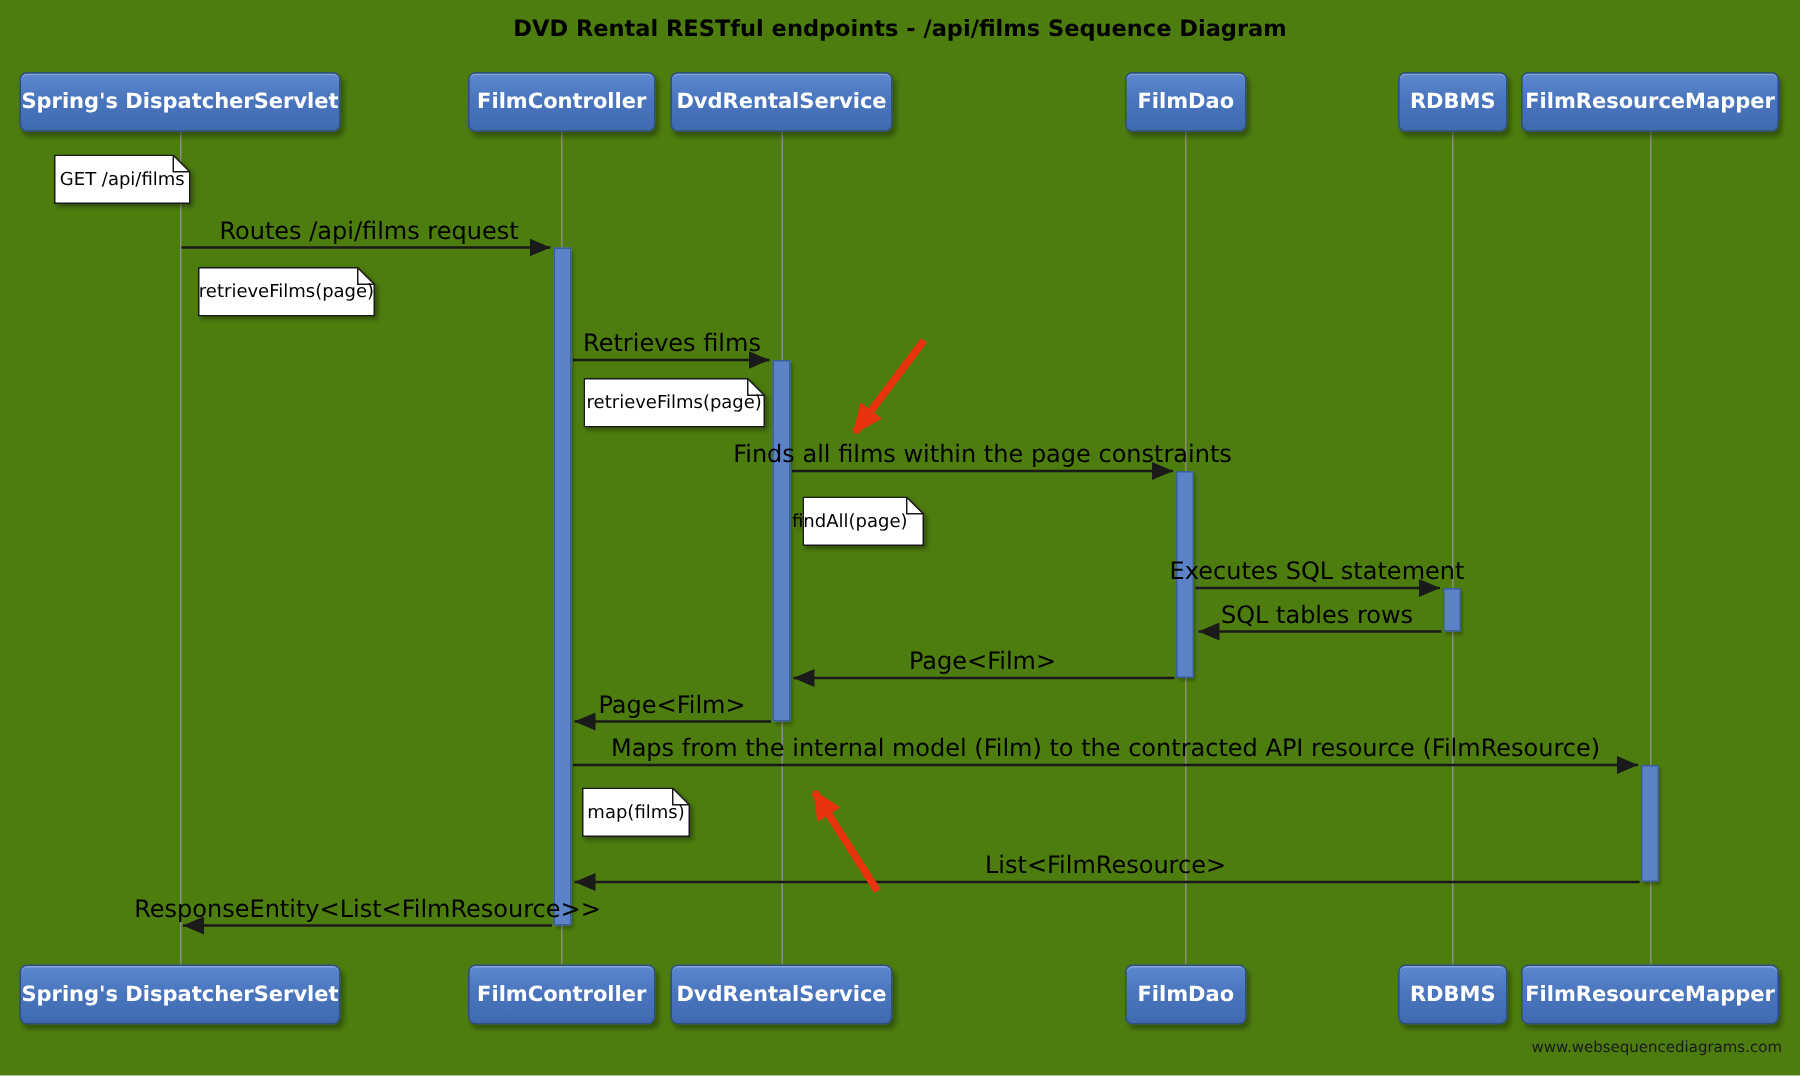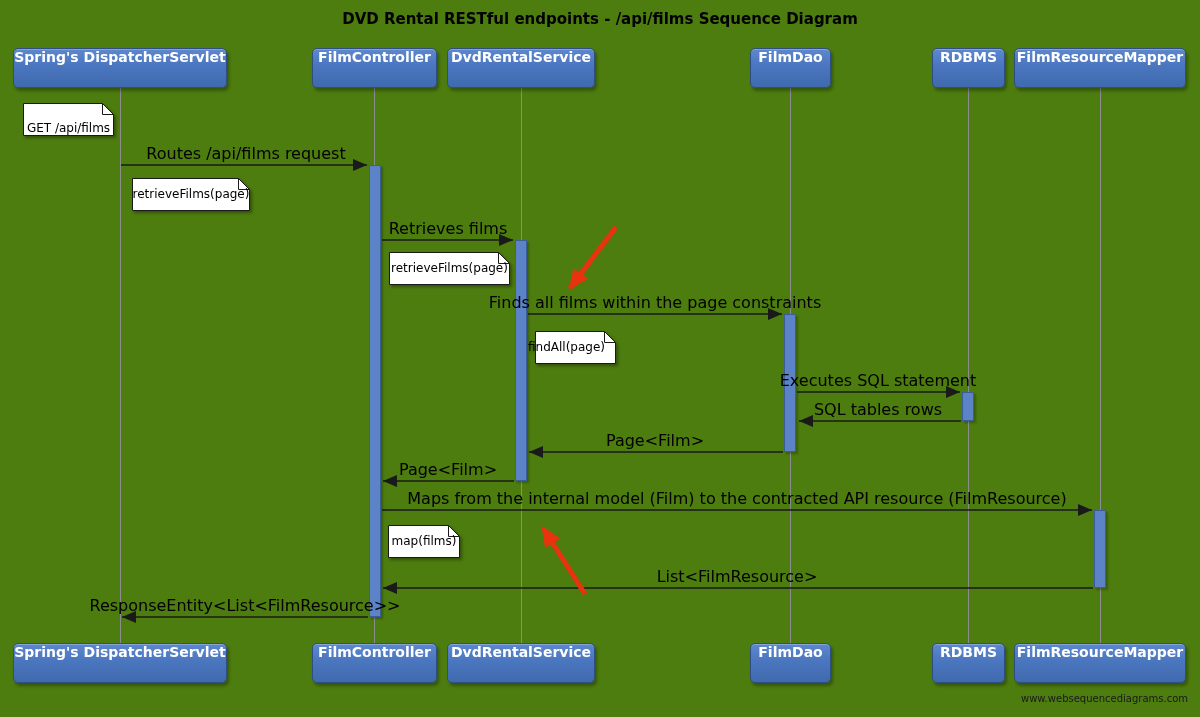--- a/index.html
+++ b/index.html
@@ -11,21 +11,21 @@
   .title {
     position:absolute; left:0; top:10px; width:100%;
     text-align:center; font-size:15px; font-weight:bold; color:#000;
   }
   .layer { position:absolute; left:0; top:0; }
   .participant {
     position:absolute; height:40px; box-sizing:border-box;
     background:linear-gradient(180deg,#5d88ce 0%,#4a76bf 45%,#406aae 100%);
     border:1px solid #2e4f80; border-radius:5px;
     color:#fff; font-weight:bold; font-size:14px;
-    display:flex; align-items:flex-start; justify-content:center;
+    display:flex; align-items:center; justify-content:center;
     box-shadow:2px 3px 3px rgba(0,0,0,0.30), inset 0 1px 0 rgba(255,255,255,0.25);
     white-space:nowrap;
   }
   .activation {
     position:absolute; width:12px; box-sizing:border-box;
     background:#5c82c8; border:1px solid #3a5f97;
     box-shadow:1.5px 2px 2px rgba(0,0,0,0.25);
   }
   .msg-label {
     position:absolute; transform:translateX(-50%);
@@ -135,21 +135,21 @@
   <div class="msg-label" style="left:448px; top:221px;">Retrieves films</div>
   <div class="msg-label" style="left:655px; top:295px;">Finds all films within the page constraints</div>
   <div class="msg-label" style="left:878px; top:373px;">Executes SQL statement</div>
   <div class="msg-label" style="left:878px; top:402px;">SQL tables rows</div>
   <div class="msg-label" style="left:655px; top:433px;">Page&lt;Film&gt;</div>
   <div class="msg-label" style="left:448px; top:462px;">Page&lt;Film&gt;</div>
   <div class="msg-label" style="left:737px; top:491px;">Maps from the internal model (Film) to the contracted API resource (FilmResource)</div>
   <div class="msg-label" style="left:737px; top:569px;">List&lt;FilmResource&gt;</div>
   <div class="msg-label" style="left:245px; top:598px;">ResponseEntity&lt;List&lt;FilmResource&gt;&gt;</div>
 
-  <div class="note" style="left:23px;  top:103px; width:91px;  height:33px;align-items:flex-end;">
+  <div class="note" style="left:36px;  top:103px; width:91px;  height:33px;">
       <svg class="note-bg" width="91" height="33">
         <path d="M0.5,0.5 L79.5,0.5 L90.5,11.5 L90.5,32.5 L0.5,32.5 Z" fill="#ffffff" stroke="#1a1a1a"></path>
         <path d="M79.5,0.5 L79.5,11.5 L90.5,11.5" fill="none" stroke="#1a1a1a"></path>
       </svg>
       <span class="note-text">GET /api/films</span>
     </div>
   <div class="note" style="left:132px; top:178px; width:118px; height:33px;">
       <svg class="note-bg" width="118" height="33">
         <path d="M0.5,0.5 L106.5,0.5 L117.5,11.5 L117.5,32.5 L0.5,32.5 Z" fill="#ffffff" stroke="#1a1a1a"></path>
         <path d="M106.5,0.5 L106.5,11.5 L117.5,11.5" fill="none" stroke="#1a1a1a"></path>

